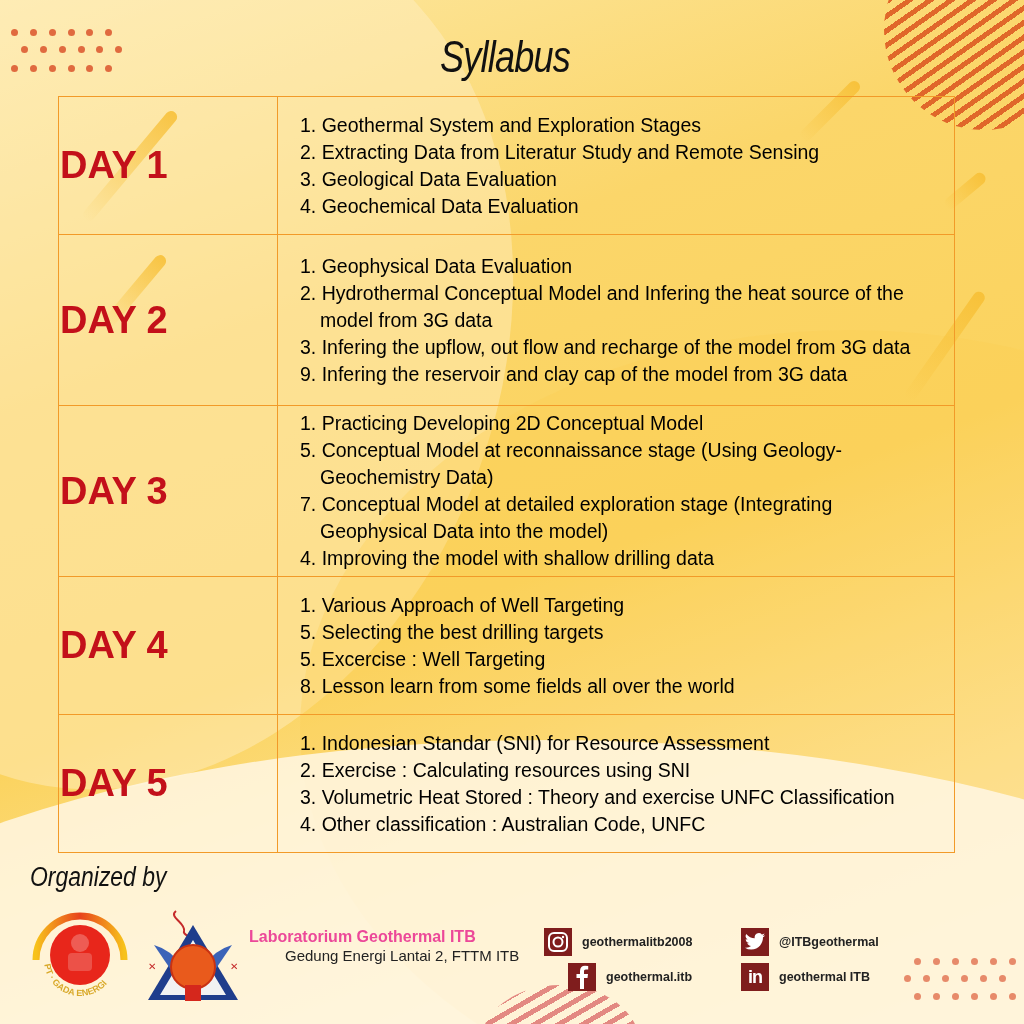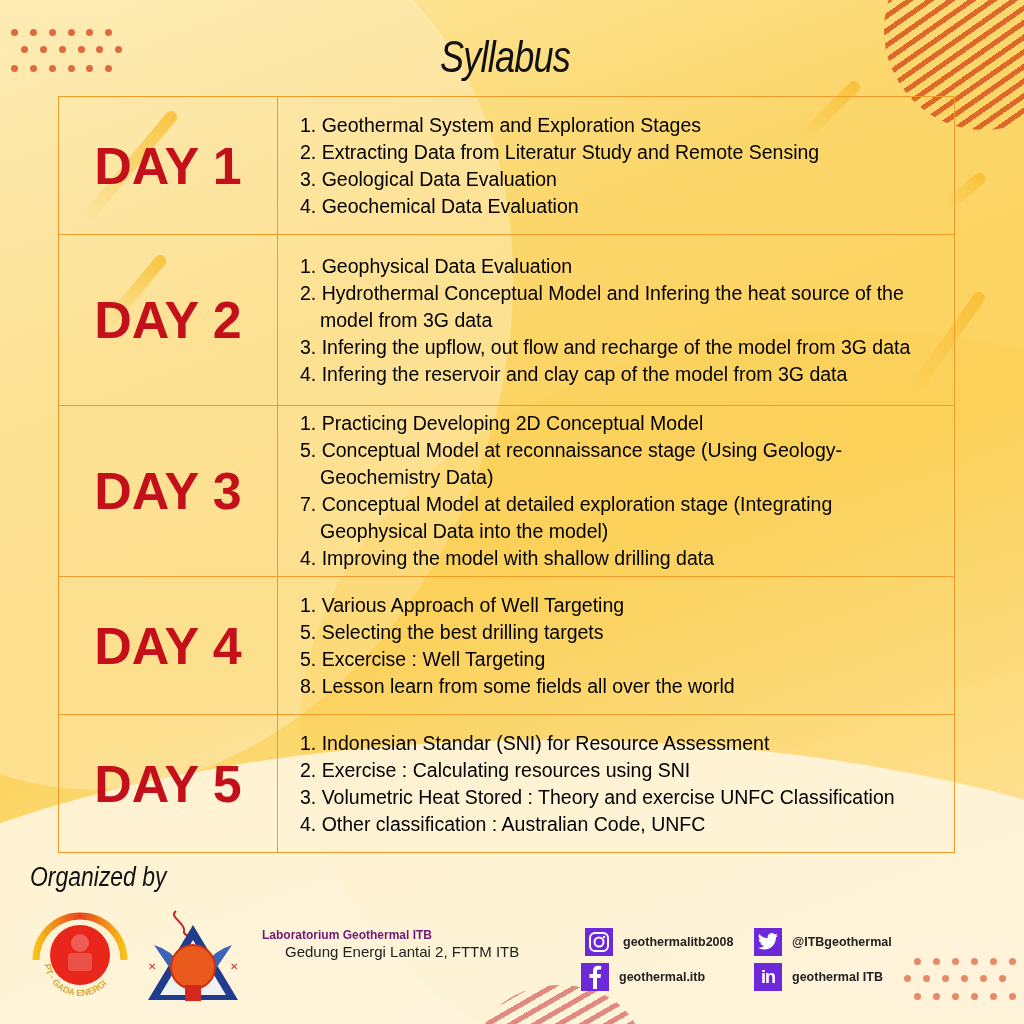--- a/index.html
+++ b/index.html
@@ -47,47 +47,47 @@
   }
 
   .syllabus-table {
     position: absolute; left: 58px; top: 96px; width: 897px;
     border-collapse: collapse;
   }
   .syllabus-table td {
     border: 1.5px solid #f29a28; vertical-align: middle;
   }
   .day-cell {
-    width: 216px; text-align: center;
-    font-weight: bold; color: #c3101a; font-size: 52px; letter-spacing: 0px; margin-left: 42px;
+    width: 216px; text-align: left;
+    font-weight: bold; color: #c3101a; font-size: 38px; letter-spacing: 0px; margin-left: 42px;
   }
   .topics-cell { padding: 4px 10px 4px 22px; }
   .topic {
     color: #000000; font-size: 19.5px; line-height: 27px;
     padding-left: 20px; text-indent: -20px;
   }
 
   .organized {
     position: absolute; left: 30px; top: 862px; font-size: 27px; font-style: italic;
     color: #111; transform: scaleX(0.85); transform-origin: left;
   }
   .logo-gada {
     position: absolute; left: 30px; top: 905px; width: 100px; height: 100px;
   }
   .logo-lab {
     position: absolute; left: 146px; top: 905px; width: 95px; height: 100px;
   }
   .lab-info { position: absolute; left: 249px; top: 928px; }
-  .lab-name { font-weight: bold; font-size: 12px; color: #701a75; margin-left: 13px; }
+  .lab-name { font-weight: bold; font-size: 16px; color: #ec4899; }
   .lab-line { font-size: 15px; color: #222; line-height: 20px; margin-left: 36px; }
 
   .social { position: absolute; display: flex; align-items: center; gap: 10px; }
   .social-icon {
-    width: 28px; height: 28px; background: #6d28d9; color: #fff; display: flex;
-    align-items: center; justify-content: center; font-weight: bold; font-size: 20px; margin-left: 13px;
+    width: 28px; height: 28px; background: #7f1d1d; color: #fff; display: flex;
+    align-items: center; justify-content: center; font-weight: bold; font-size: 20px;
   }
   .social-label { font-weight: bold; font-size: 12.5px; color: #222; }
 </style>
 </head>
 <body>
 
 <div class="bg-shape bg-light-blob"></div>
 <div class="bg-shape bg-mid-wave"></div>
 <div class="bg-shape bg-bottom-wave"></div>
 <div class="stripe-circle"></div>
@@ -152,21 +152,21 @@
       <div class="topic">3. Geological Data Evaluation</div>
       <div class="topic">4. Geochemical Data Evaluation</div>
     </td>
   </tr>
   <tr style="height:171px">
     <td class="day-cell">DAY 2</td>
     <td class="topics-cell">
       <div class="topic">1. Geophysical Data Evaluation</div>
       <div class="topic">2. Hydrothermal Conceptual Model and Infering the heat source of the model from 3G data</div>
       <div class="topic">3. Infering the upflow, out flow and recharge of the model from 3G data</div>
-      <div class="topic">4. Infering the reservoir and clay cap of the model from 3G data</div>
+      <div class="topic">9. Infering the reservoir and clay cap of the model from 3G data</div>
     </td>
   </tr>
   <tr style="height:171px">
     <td class="day-cell">DAY 3</td>
     <td class="topics-cell">
       <div class="topic">1. Practicing Developing 2D Conceptual Model</div>
       <div class="topic">5. Conceptual Model at reconnaissance stage (Using Geology-Geochemistry Data)</div>
       <div class="topic">7. Conceptual Model at detailed exploration stage (Integrating Geophysical Data into the model)</div>
       <div class="topic">4. Improving the model with shallow drilling data</div>
     </td>
@@ -227,21 +227,21 @@
     <text x="2" y="65" font-size="10" fill="#c52a2a">✕</text>
     <text x="84" y="65" font-size="10" fill="#c52a2a">✕</text>
   </svg>
 </div>
 
 <div class="lab-info">
   <div class="lab-name">Laboratorium Geothermal ITB</div>
   <div class="lab-line">Gedung Energi Lantai 2, FTTM ITB</div>
 </div>
 
-<div class="social" style="left:572px; top:928px;">
+<div class="social" style="left:544px; top:928px;">
   <span class="social-icon">
     <svg width="22" height="22" viewBox="0 0 22 22">
         <rect x="2" y="2" width="18" height="18" rx="5" fill="none" stroke="#fff" stroke-width="2"></rect>
         <circle cx="11" cy="11" r="4.5" fill="none" stroke="#fff" stroke-width="2"></circle>
         <circle cx="16" cy="6" r="1.2" fill="#fff"></circle>
       </svg>
   </span>
   <span class="social-label">geothermalitb2008</span>
 </div>
 <div class="social" style="left:741px; top:928px;">

